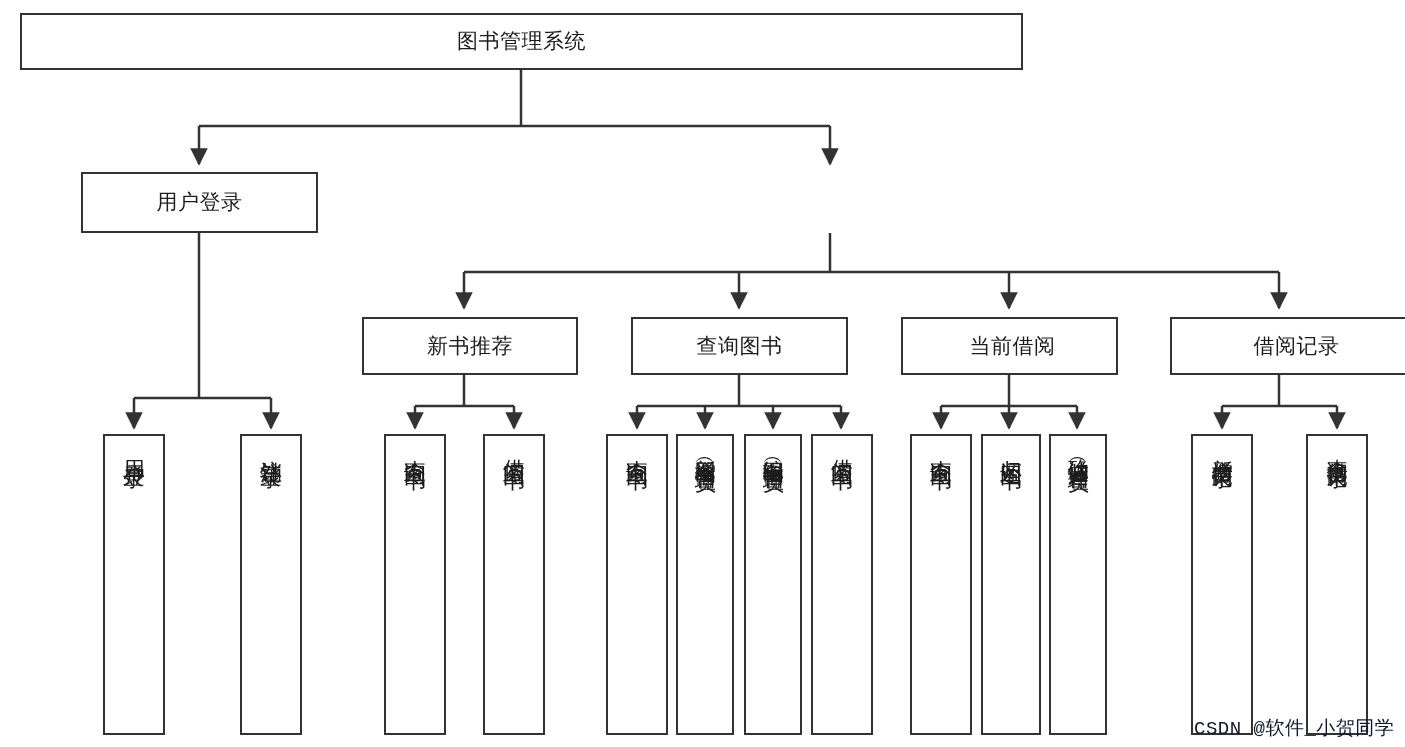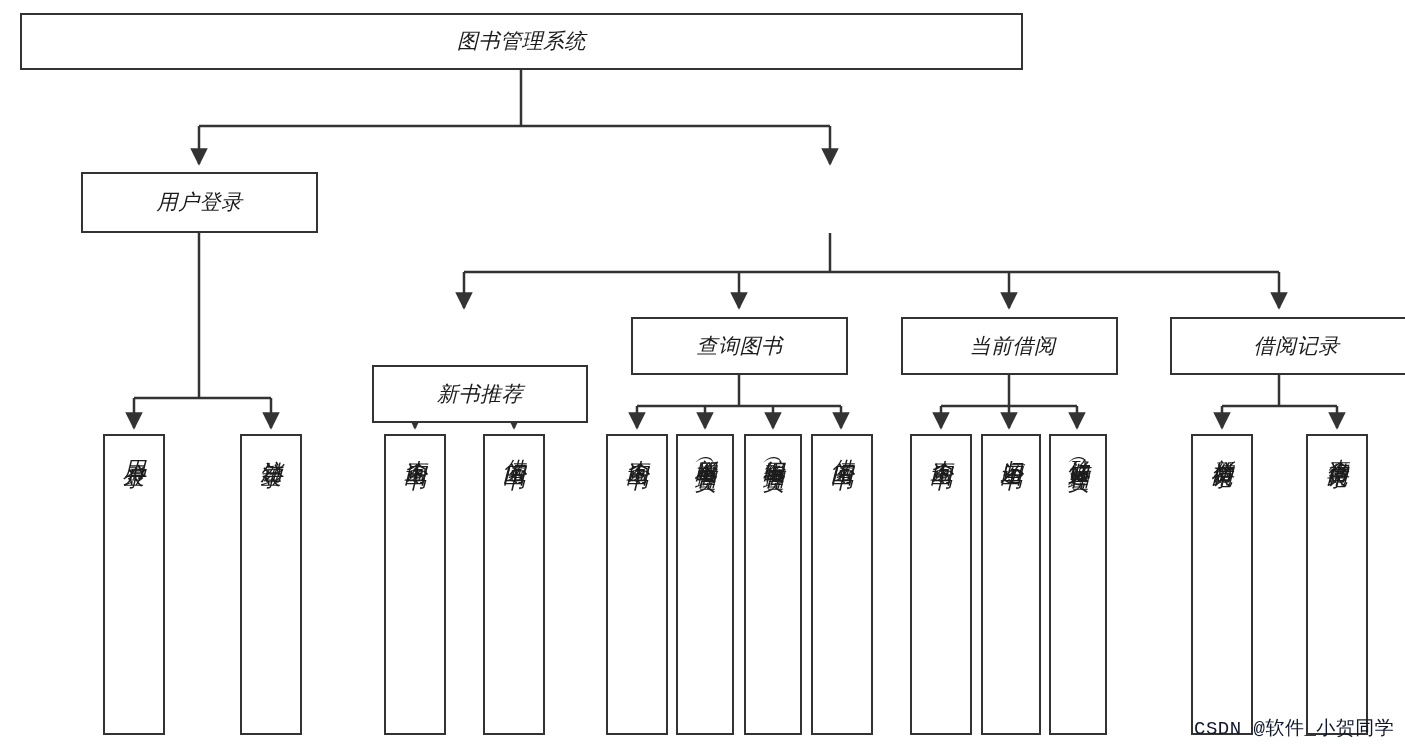--- a/index.html
+++ b/index.html
@@ -34,21 +34,20 @@
     display: flex;
     align-items: center;
     justify-content: center;
     color: #1c1c1c;
   }
   .node .label {
     display: block;
     text-align: left;
     line-height: 1.28;
     letter-spacing: 0.5px;
-    font-style: italic;
   }
   
   .node.horiz .label {
     writing-mode: horizontal-tb;
     font-size: 21px;
   }
   
   .node.vert {
     align-items: flex-start;
     padding-top: 6px;
@@ -130,21 +129,21 @@
   </svg>
 
   <div class="node horiz" style="left:20px; top:13px; width:1003px; height:57px;">
     <span class="label">图书管理系统</span>
   </div>
 
   <div class="node horiz" style="left:81px; top:172px; width:237px; height:61px;">
     <span class="label">用户登录</span>
   </div>
 
-  <div class="node horiz" style="left:372px; top:317px; width:216px; height:58px;margin-top:48px;">
+  <div class="node horiz" style="left:362px; top:317px; width:216px; height:58px;">
     <span class="label">新书推荐</span>
   </div>
   <div class="node horiz" style="left:631px; top:317px; width:217px; height:58px;">
     <span class="label">查询图书</span>
   </div>
   <div class="node horiz" style="left:901px; top:317px; width:217px; height:58px;padding-left:6px;">
     <span class="label">当前借阅</span>
   </div>
   <div class="node horiz" style="left:1170px; top:317px; width:253px; height:58px;">
     <span class="label">借阅记录</span>

